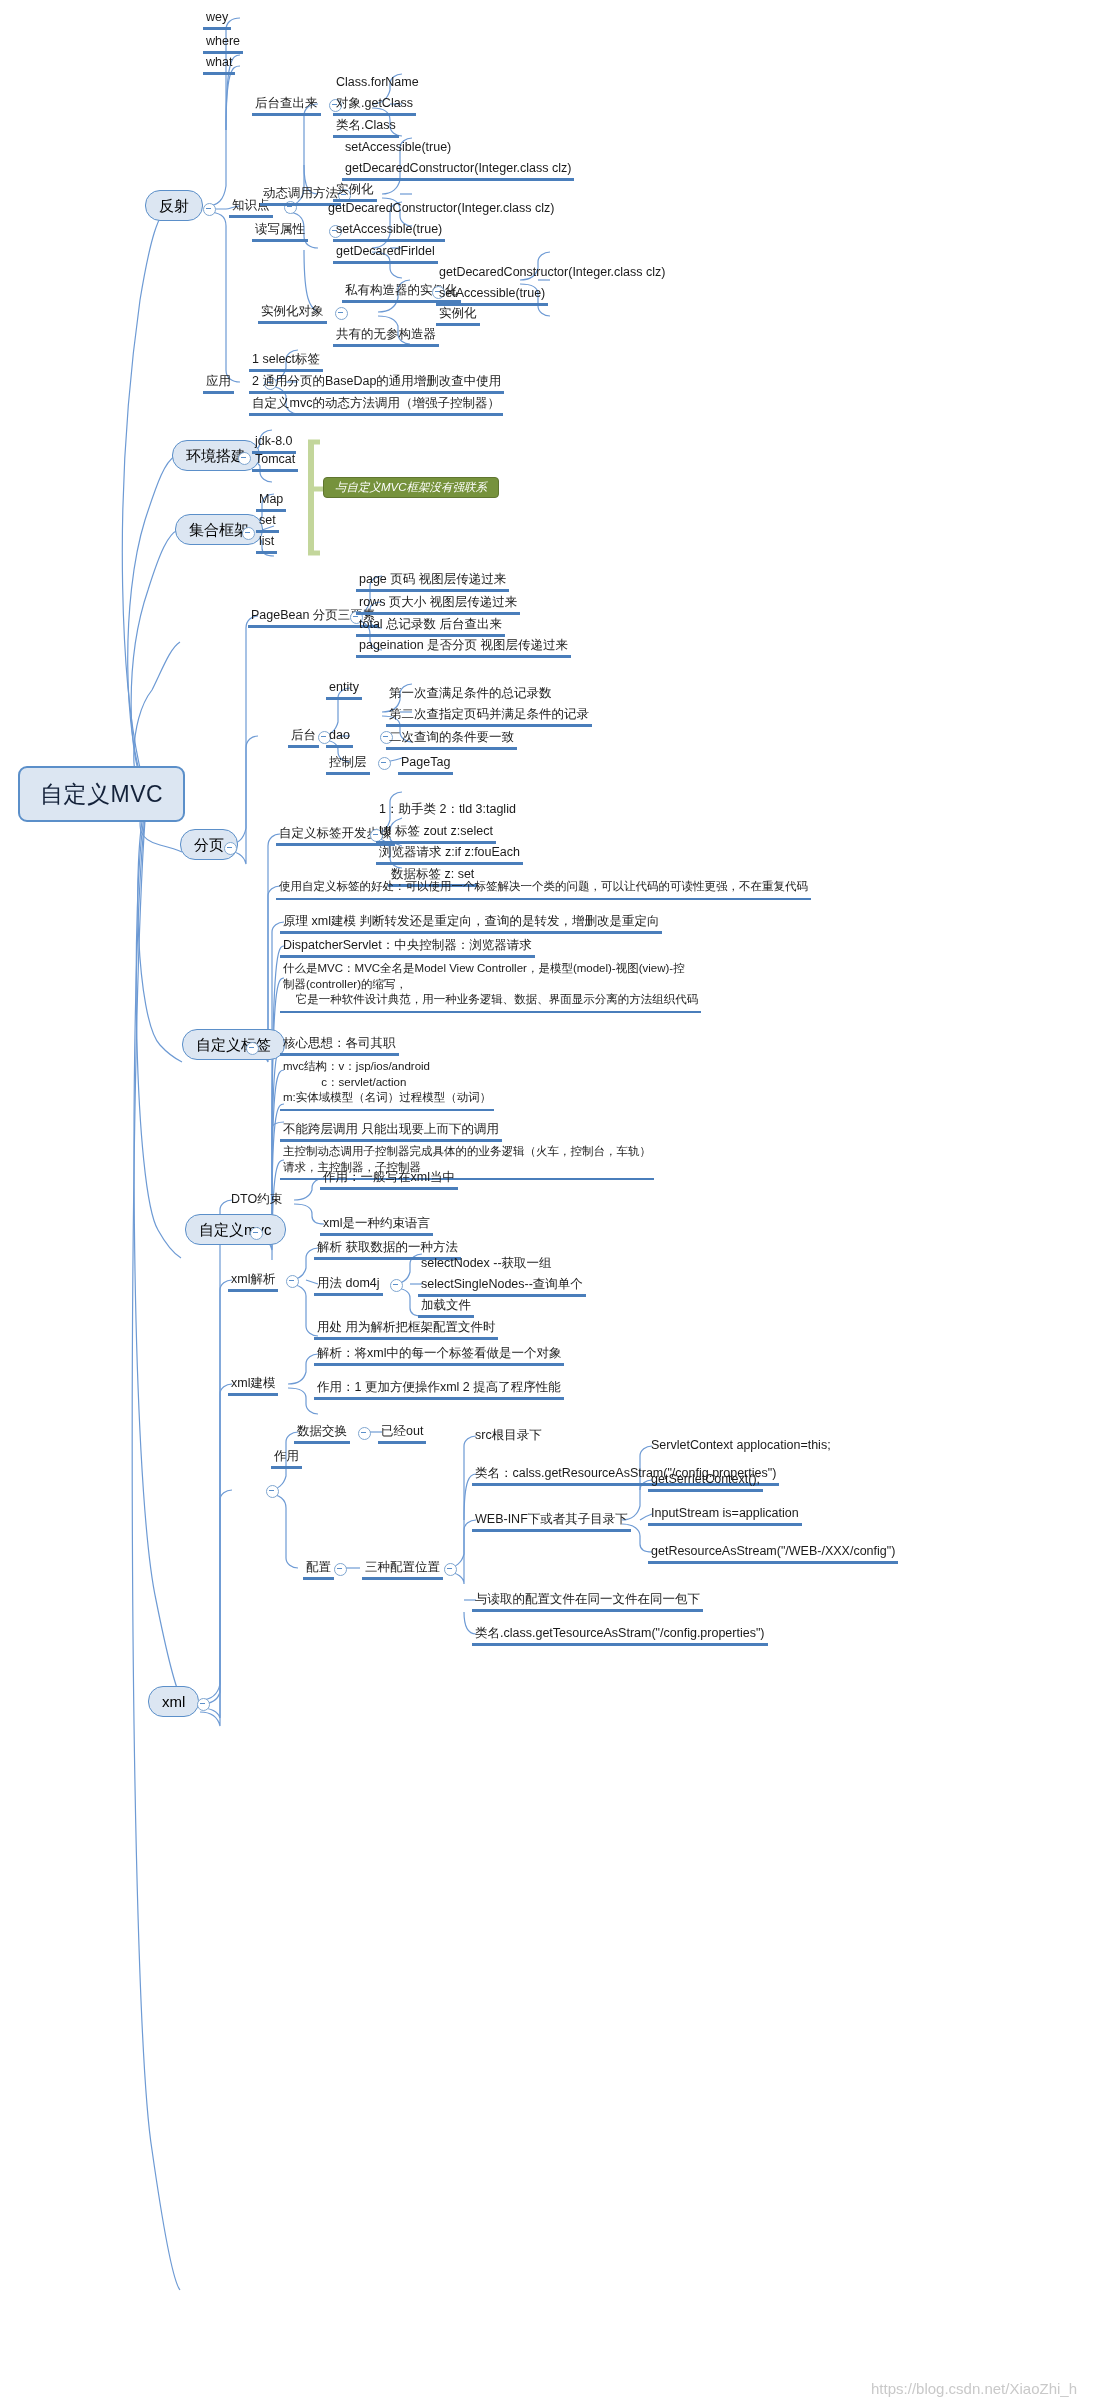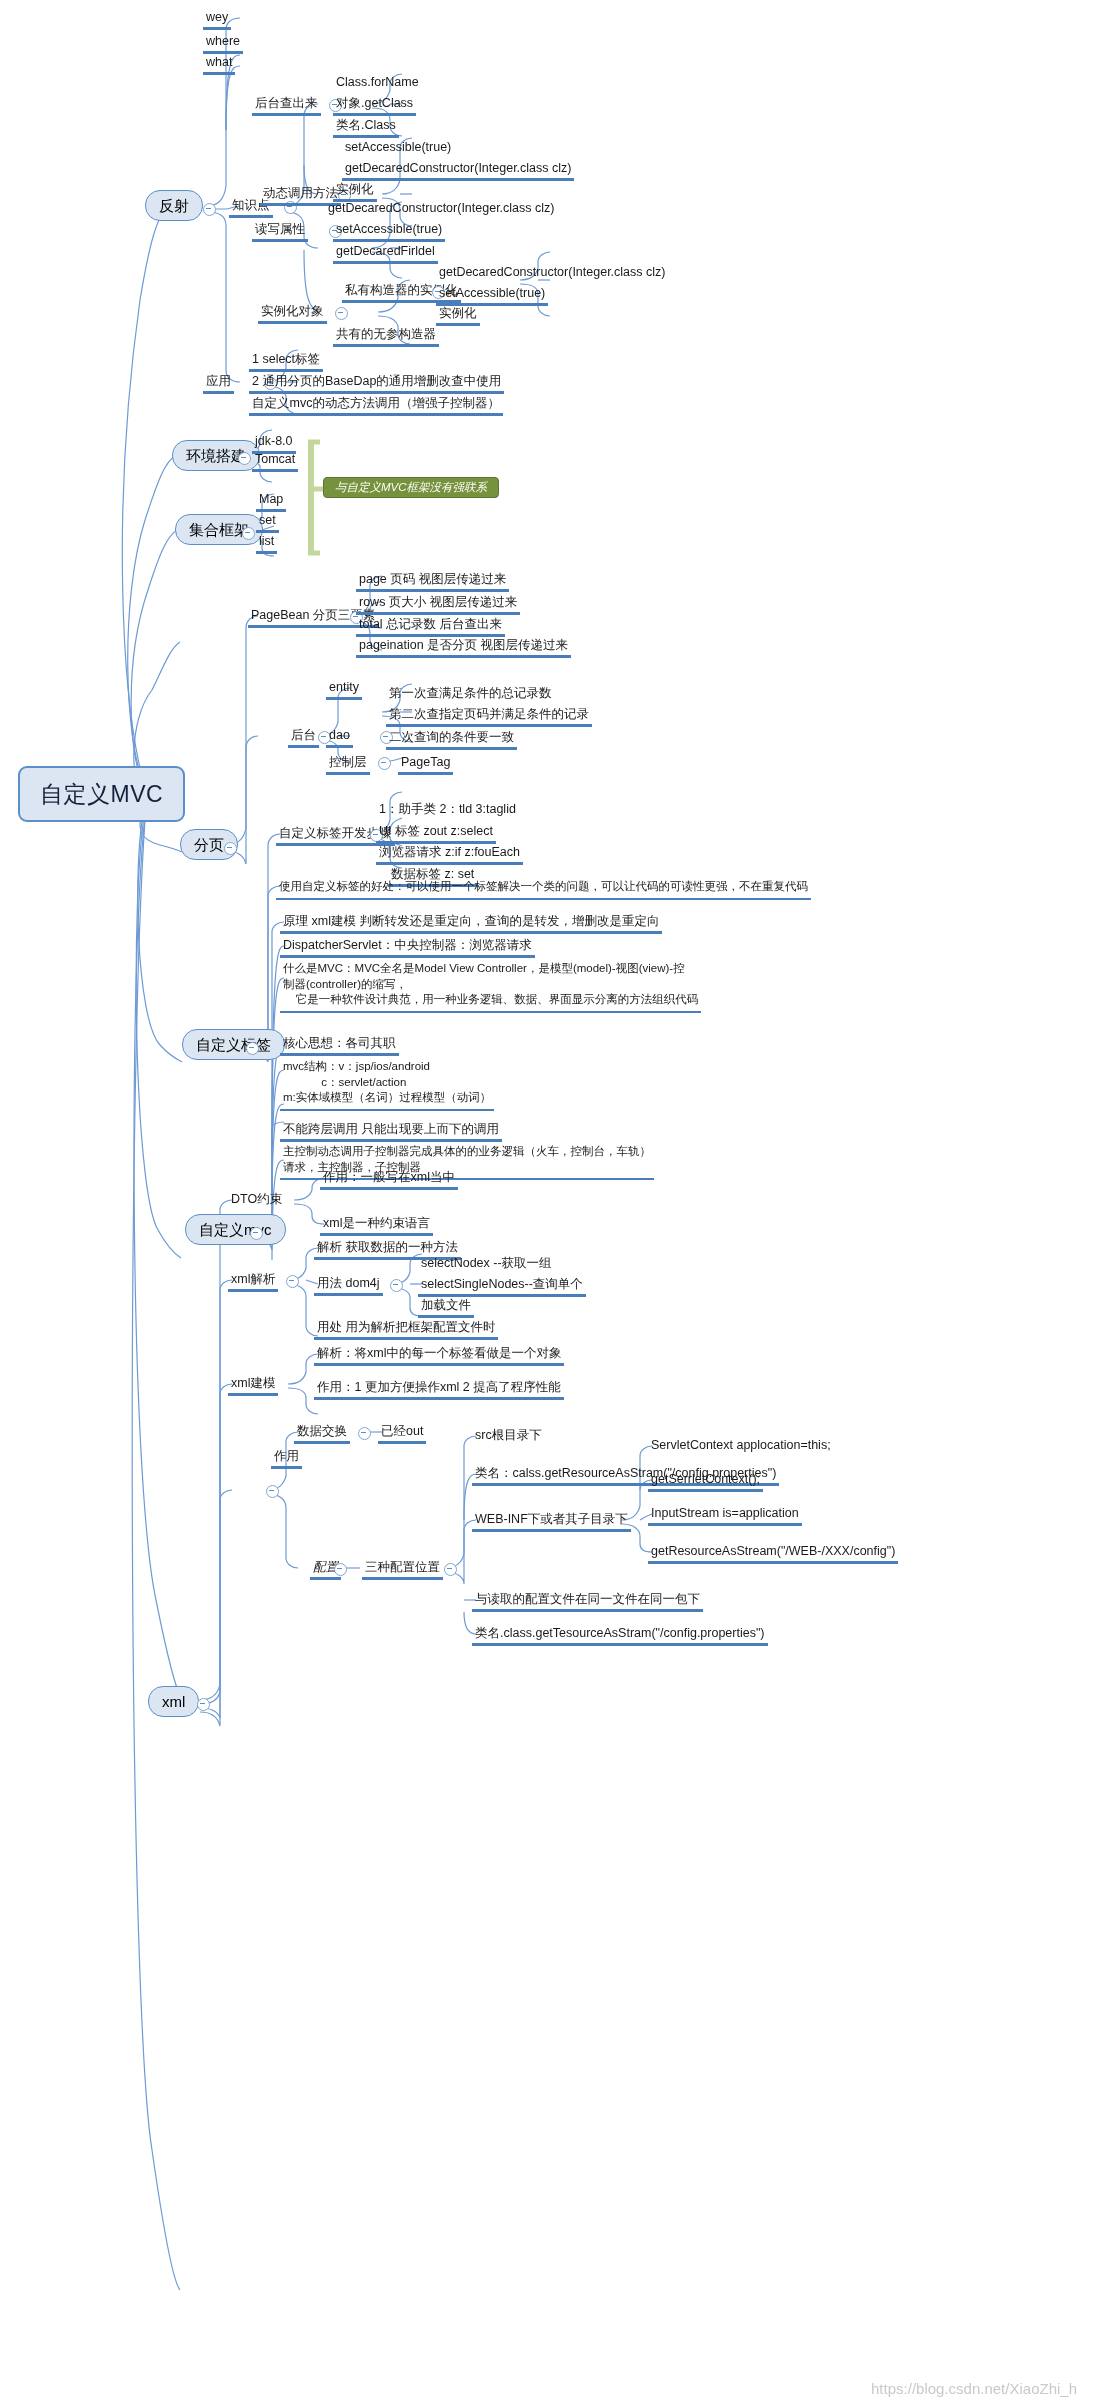--- a/index.html
+++ b/index.html
@@ -364,21 +364,21 @@
   <div class="node txt" style="left:314px; top:1346px;">解析：将xml中的每一个标签看做是一个对象</div>
   <div class="node txt" style="left:314px; top:1380px;">作用：1 更加方便操作xml 2  提高了程序性能</div>
 
   <div class="node txt" style="left:228px; top:1449px;margin-left:43px;">作用</div>
   <div class="toggle" style="left:266px; top:1485px;"></div>
 
   <div class="node txt" style="left:294px; top:1424px;">数据交换</div>
   <div class="toggle" style="left:358px; top:1427px;"></div>
   <div class="node txt" style="left:378px; top:1424px;">已经out</div>
 
-  <div class="node txt" style="left:310px; top:1560px;font-style:italic;">配置</div>
+  <div class="node txt" style="left:303px; top:1560px;">配置</div>
   <div class="toggle" style="left:334px; top:1563px;"></div>
   <div class="node txt" style="left:362px; top:1560px;">三种配置位置</div>
   <div class="toggle" style="left:444px; top:1563px;"></div>
 
   <div class="node txt nb" style="left:472px; top:1428px;">src根目录下</div>
   <div class="node txt" style="left:472px; top:1466px;">类名：calss.getResourceAsStram("/config.properties")</div>
   <div class="node txt" style="left:472px; top:1512px;">WEB-INF下或者其子目录下</div>
   <div class="node txt nb" style="left:648px; top:1438px;">ServletContext applocation=this;</div>
   <div class="node txt" style="left:648px; top:1472px;">getSerrletContext();</div>
   <div class="node txt" style="left:648px; top:1506px;">InputStream is=application</div>

